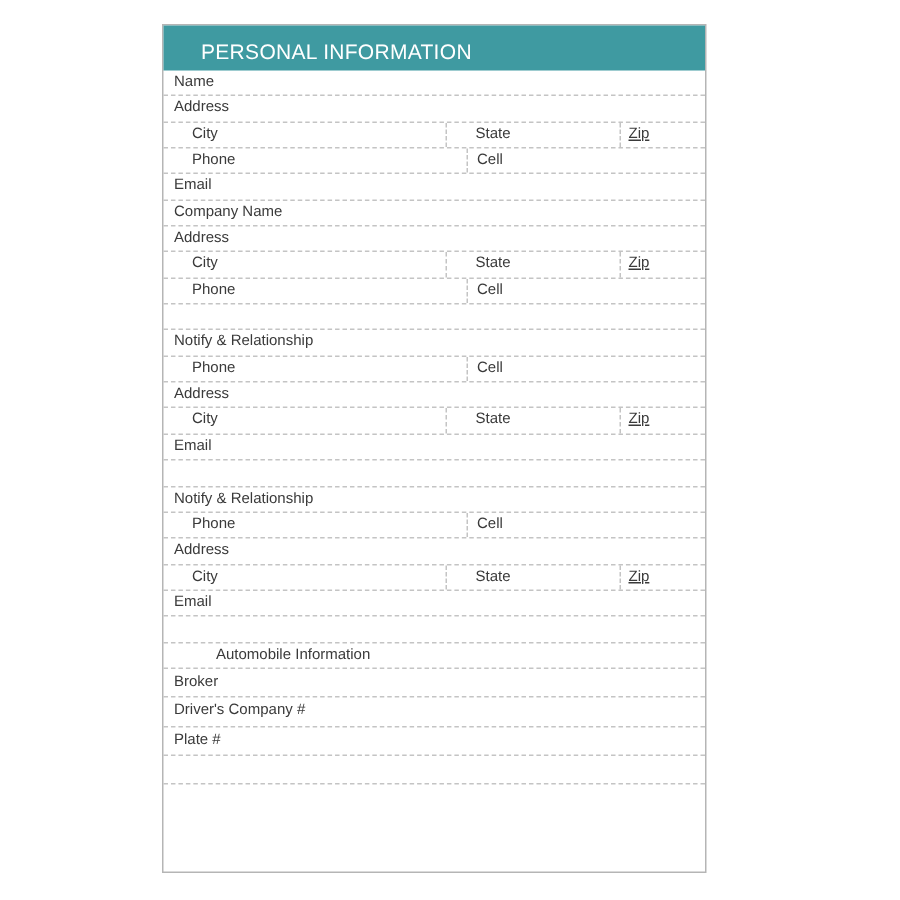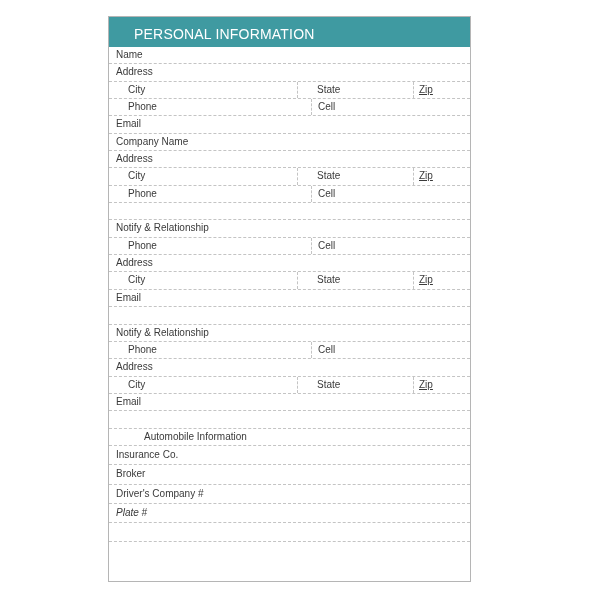--- a/index.html
+++ b/index.html
@@ -144,30 +144,27 @@
       <div class="row">
         <div class="cell" style="left: 0px; width: 100%;"><span>Email</span></div>
       </div>
       <div class="row">
         <div class="cell" style="left: 0px; width: 100%;"><span></span></div>
       </div>
       <div class="row">
         <div class="cell" style="left: 16px; width: 100%; margin-left: 12px;"><span>Automobile Information</span></div>
       </div>
       <div class="row tall">
-        <div class="cell" style="left: 0px; width: 100%;"><span>Insurance Co.</span></div>
-      </div>
-      <div class="row tall">
         <div class="cell" style="left: 0px; width: 100%;"><span>Broker</span></div>
       </div>
       <div class="row tall">
         <div class="cell" style="left: 0px; width: 100%;"><span>Driver's Company #</span></div>
       </div>
       <div class="row tall">
-        <div class="cell" style="left: 0px; width: 100%; font-style: italic;"><span>Plate #</span></div>
+        <div class="cell" style="left: 0px; width: 100%;"><span>Plate #</span></div>
       </div>
       <div class="row tall">
         <div class="cell" style="left: 0px; width: 100%;"><span></span></div>
       </div>
       <div class="row tall last">
         <div class="cell" style="left: 0px; width: 100%;"><span></span></div>
       </div>
     </div>
 </div>
 

